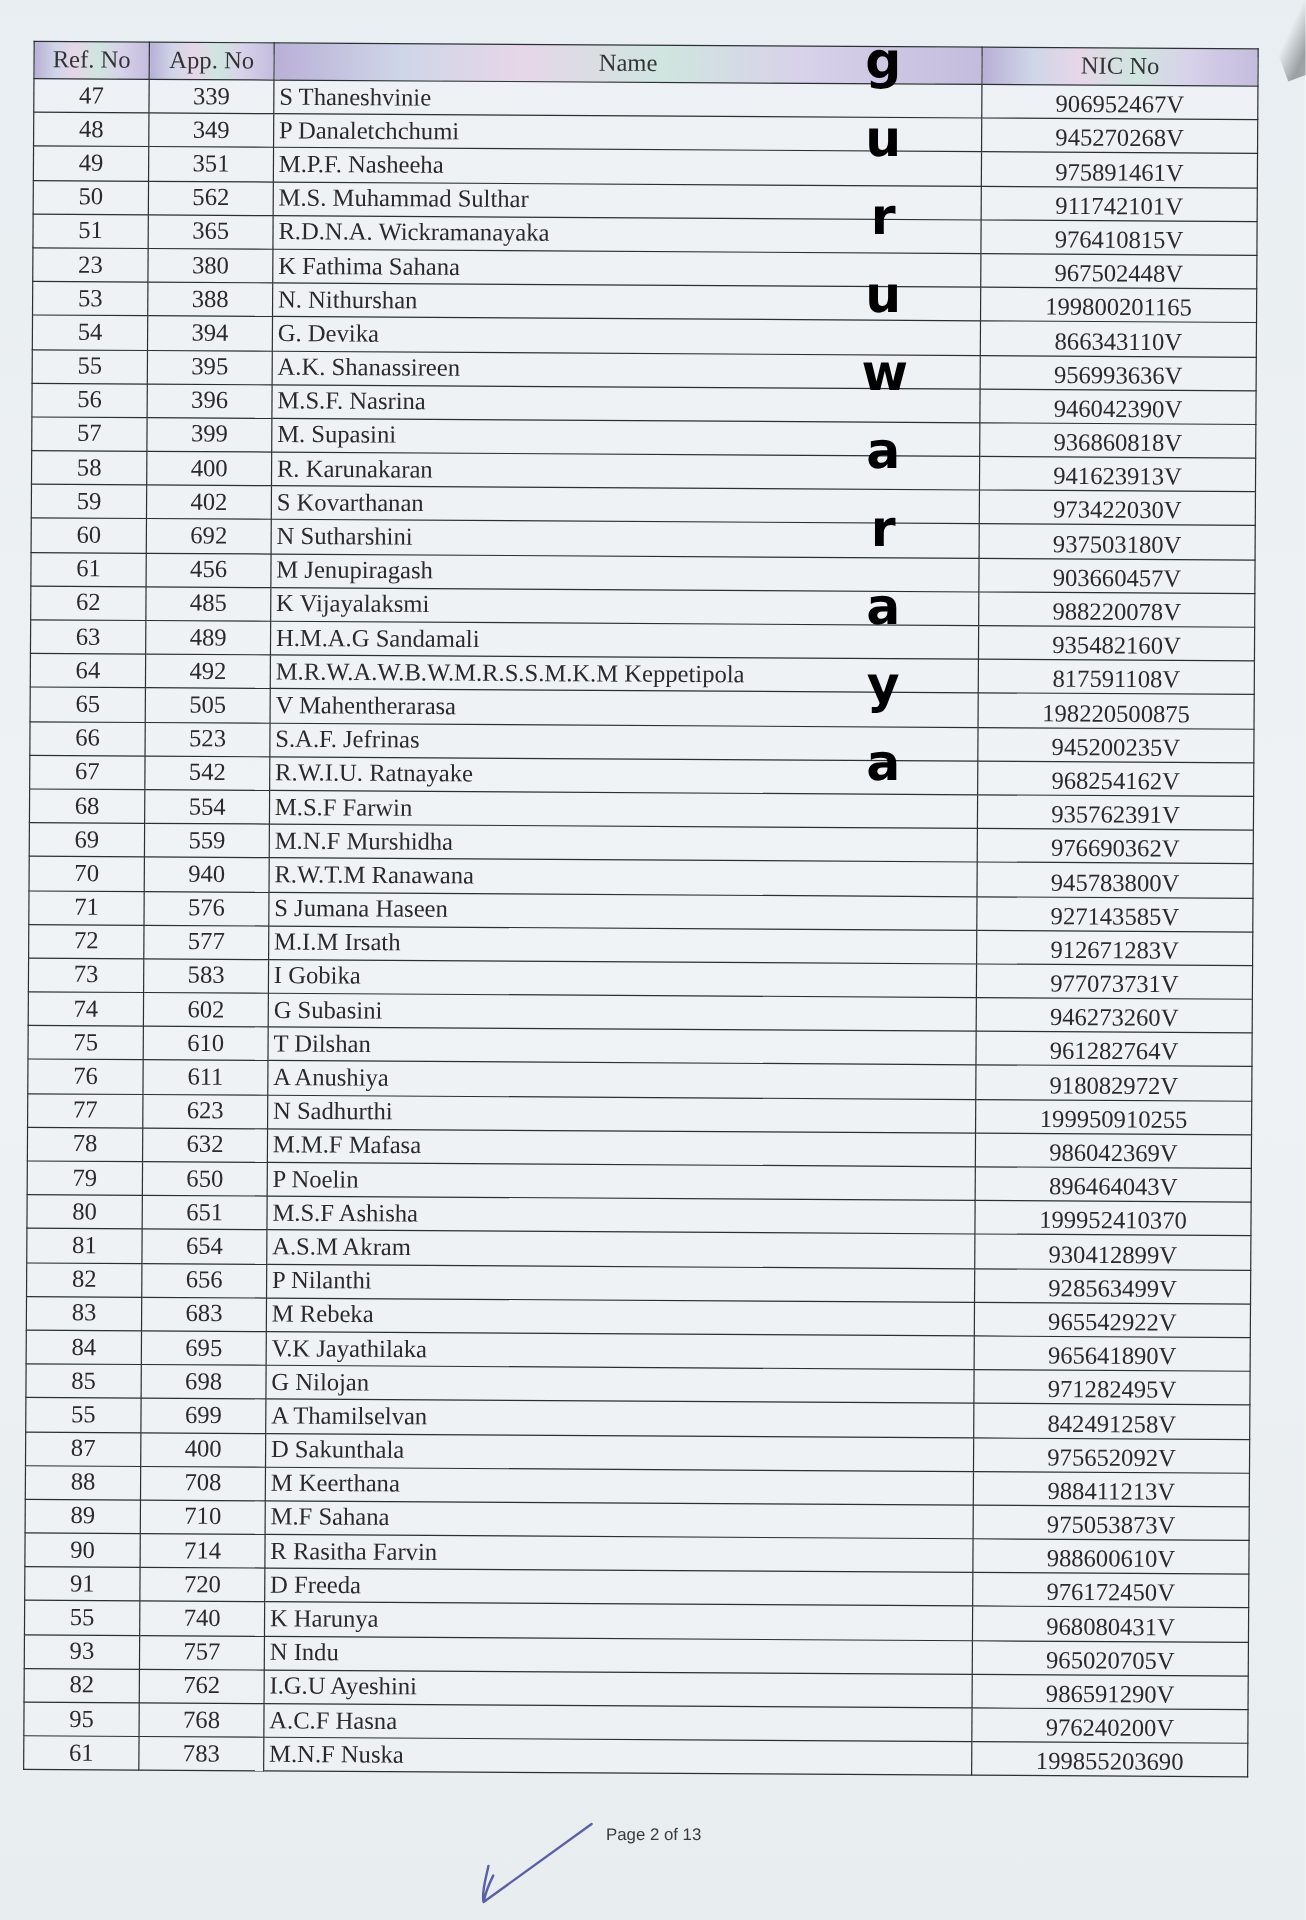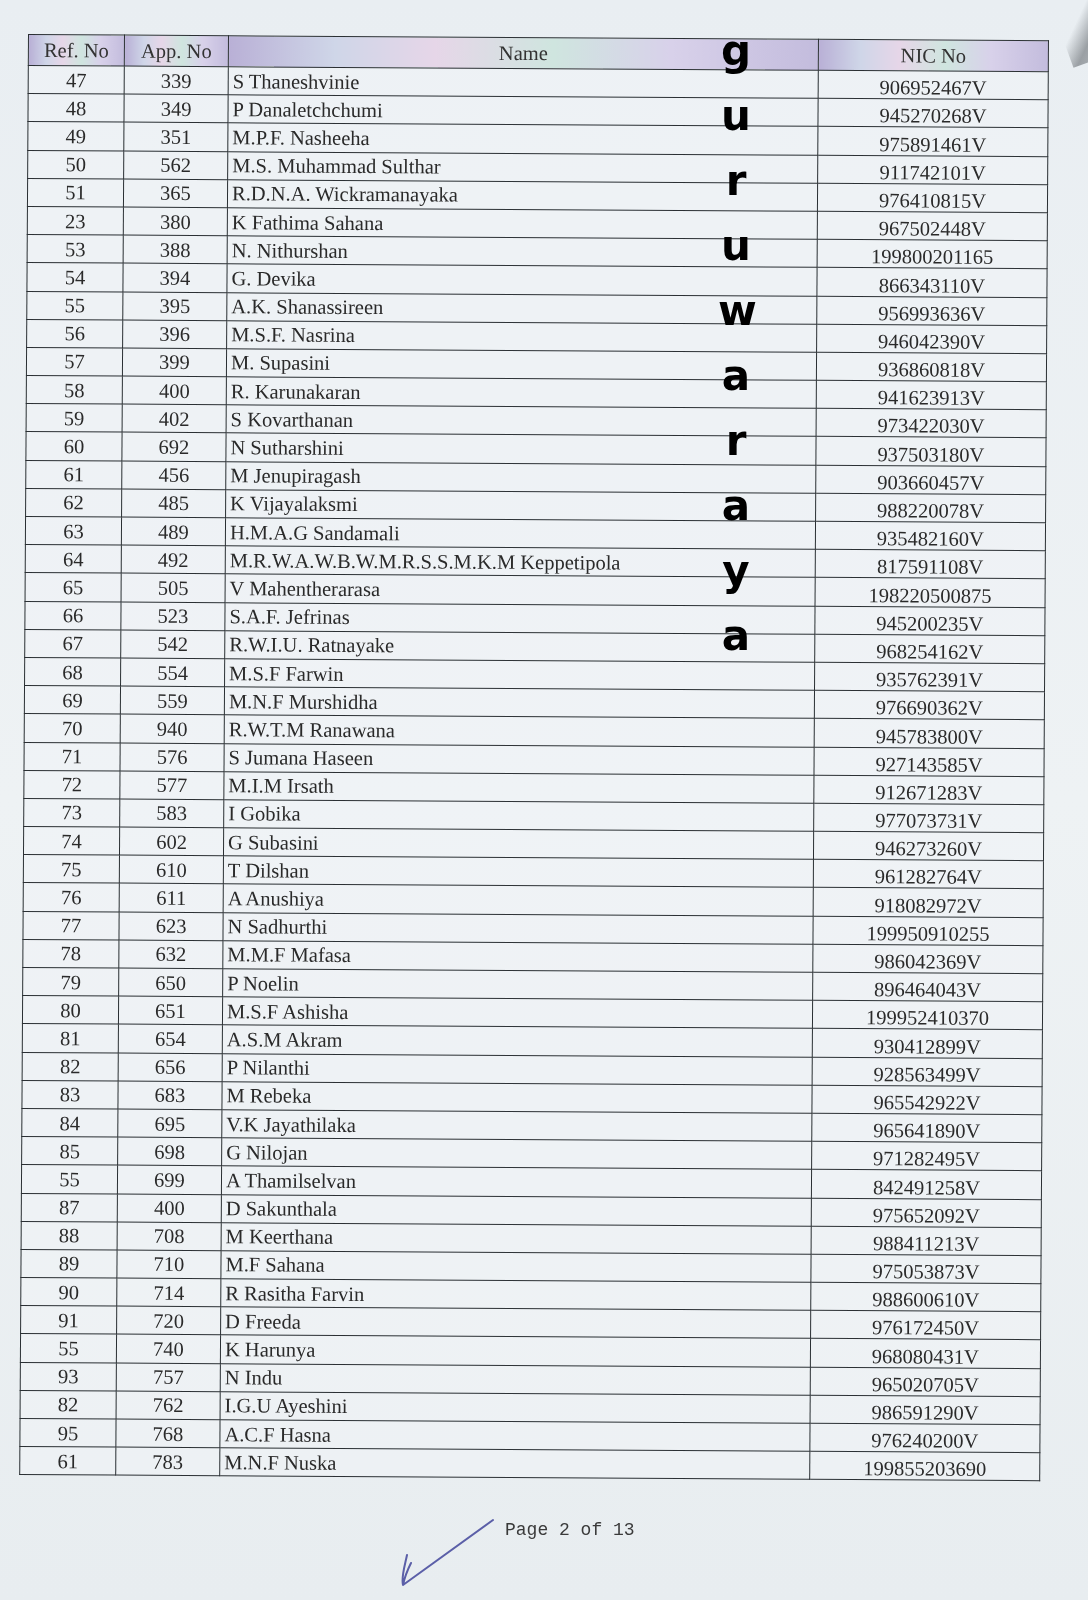--- a/index.html
+++ b/index.html
@@ -42,21 +42,21 @@
   col.w-name { width: 590px; }
   col.w-nic { width: 230px; }
   .watermark {
     position: absolute; left: 718px; top: 18px; width: 36px;
     font-family: "DejaVu Sans", sans-serif; font-weight: bold; font-size: 42px;
     color: #000; text-align: center; line-height: 65px;
   }
   .watermark span { display: block; height: 65px; }
   .footer {
     position: absolute; top: 1520px; left: 505px;
-    font-family: Liberation Mono, monospace; font-size: 18px; color: #3a3a3a;
+    font-family: Liberation Sans, sans-serif; font-size: 14px; color: #3a3a3a;
   }
   .signature { position: absolute; left: 395px; top: 1515px; width: 100px; height: 75px; }
 </style>
 </head>
 <body>
 
 <div class="corner-shadow"></div>
 
 <div class="sheet">
   <table>

